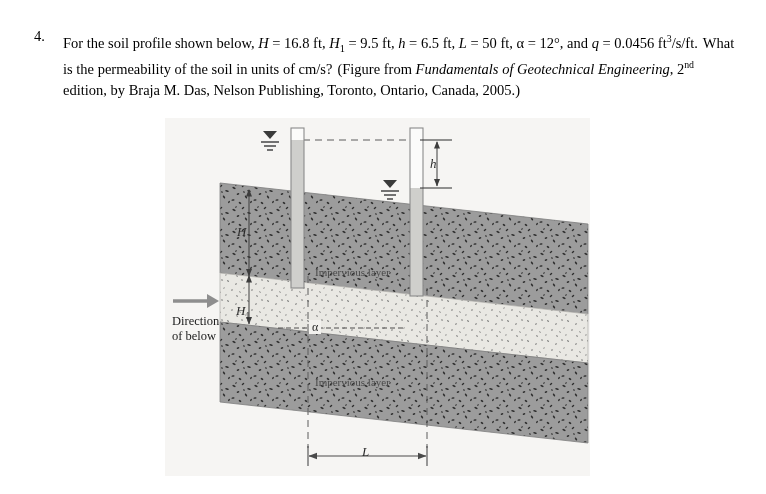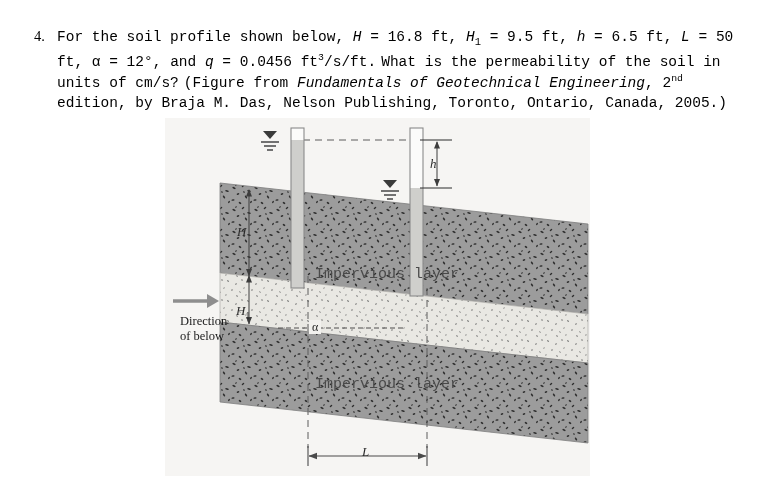--- a/index.html
+++ b/index.html
@@ -35,21 +35,21 @@
     flex: 0 0 22px;
     font-size: 14.5px;
     line-height: 20px;
   }
   .prob-body {
     flex: 1 1 auto;
     font-size: 14.5px;
     line-height: 20.5px;
     text-align: left;
   }
-  .prob-body p { margin: 1px; font-family: Liberation Mono, monospace; }
+  .prob-body p { margin: 7px; }
   i, .it { font-style: italic; }
   sup { font-size: 0.68em; vertical-align: super; line-height: 0; }
   .nbsp-gap { display: inline-block; width: 5px; }
 
   
   #figure {
     position: absolute;
     left: 165px;
     top: 118px;
     width: 425px;
@@ -67,23 +67,22 @@
     position: absolute;
     font-family: "Liberation Serif", "DejaVu Serif", serif;
     white-space: nowrap;
     color: #2b2b2b;
   }
   .lbl-H   { font-style: italic; font-size: 13px; }
   .lbl-h   { font-style: italic; font-size: 13px; }
   .lbl-L   { font-style: italic; font-size: 13px; }
   .lbl-alpha { font-size: 12px; }
   .lbl-imperv {
-    font-size: 15px;
+    font-size: 11px;
     color: #4a4a4a;
-    font-family: Liberation Mono, monospace;
   }
   .lbl-dir {
     font-size: 12.5px;
     color: #1a1a1a;
     line-height: 15px;
   }
   .sub { font-size: 0.72em; vertical-align: sub; font-style: normal; }
   .alpha-box {
     background: #f2f1ee;
     padding: 0 3px;
@@ -236,18 +235,18 @@
   <div class="fig-label lbl-h" style="left:265px; top:38px;"><span>h</span></div>
 
   <div class="fig-label lbl-L" style="left:197px; top:326px;"><span>L</span></div>
 
   <div class="fig-label lbl-alpha" style="left:144px; top:202px;"><span class="alpha-box">α</span></div>
 
   <div class="fig-label lbl-imperv" style="left:150px; top:148px;">Impervious layer</div>
 
   <div class="fig-label lbl-imperv" style="left:150px; top:258px;">Impervious layer</div>
 
-  <div class="fig-label lbl-dir" style="left:15px; top:196px;">
+  <div class="fig-label lbl-dir" style="left:7px; top:196px;">
     <div>Direction</div>
     <div>of below</div>
   </div>
 
 </div>
 
 </body></html>

